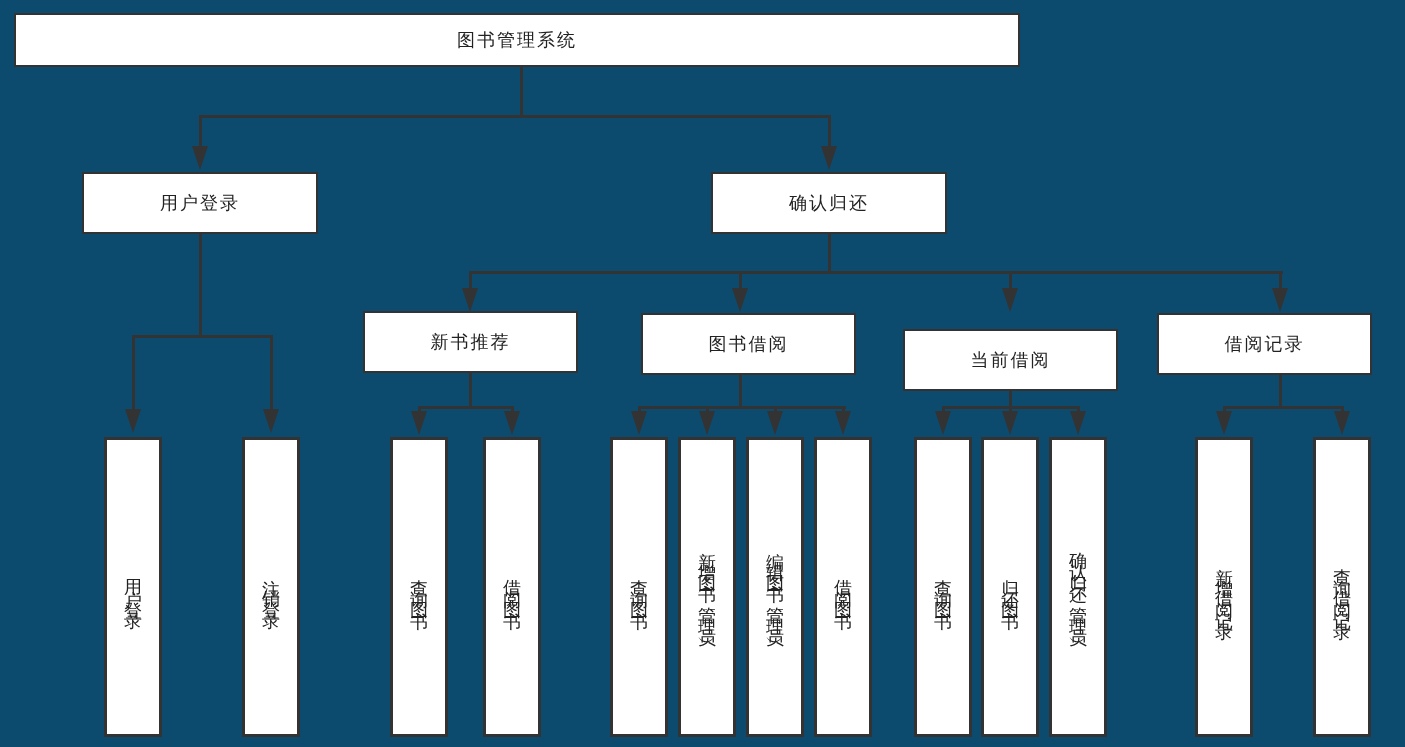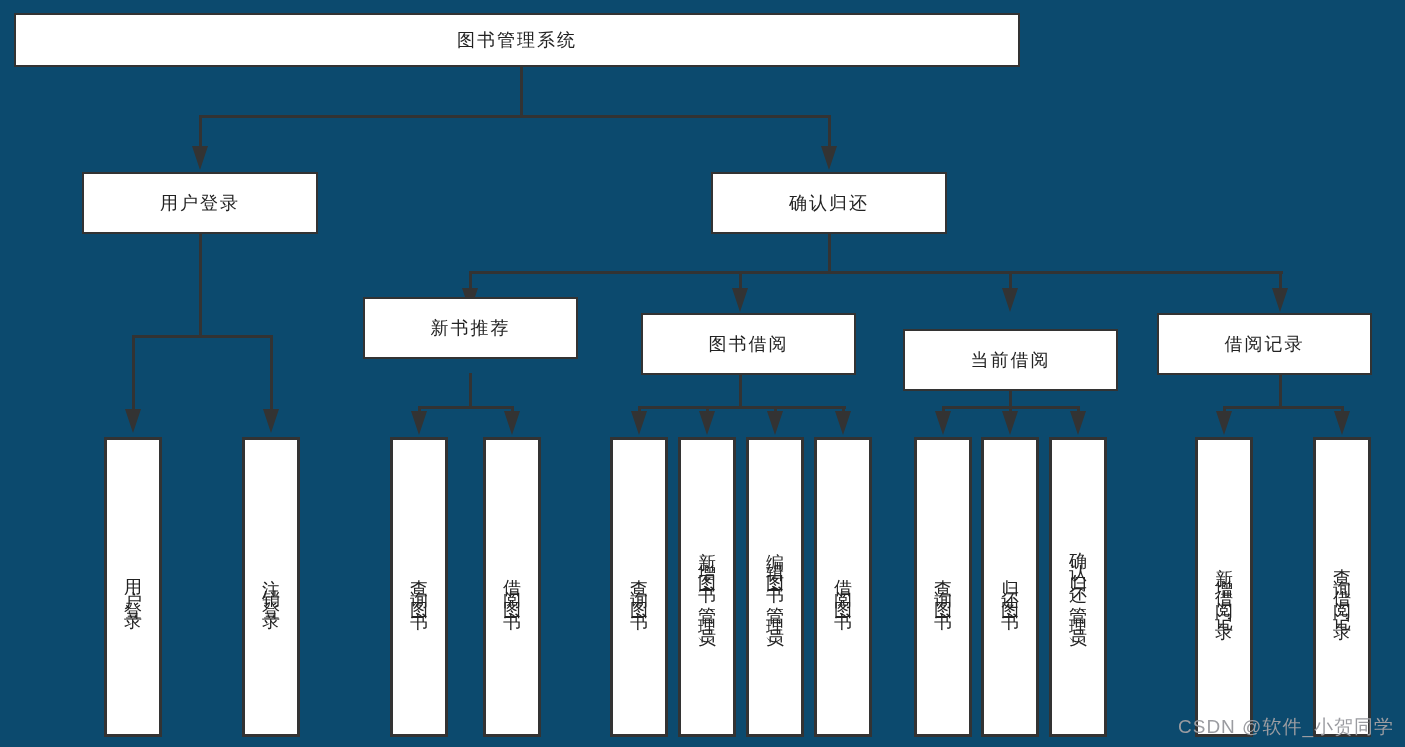--- a/index.html
+++ b/index.html
@@ -56,21 +56,21 @@
   <div class="hl" style="left:468.5px;top:271px;width:814px;"></div>
   <div class="vl" style="left:468.5px;top:271px;height:19px;"></div>
   <div class="arrow" style="left:462px;top:288px;"></div>
   <div class="vl" style="left:738.5px;top:271px;height:19px;"></div>
   <div class="arrow" style="left:732px;top:288px;"></div>
   <div class="vl" style="left:1008.5px;top:271px;height:19px;"></div>
   <div class="arrow" style="left:1002px;top:288px;"></div>
   <div class="vl" style="left:1278.5px;top:271px;height:19px;"></div>
   <div class="arrow" style="left:1272px;top:288px;"></div>
 
-  <div class="box l3" style="left:363px;top:297px;width:215px;height:62px;">
+  <div class="box l3" style="left:363px;top:311px;width:215px;height:62px;">
     <span>新书推荐</span>
   </div>
   <div class="box l3" style="left:633px;top:313px;width:215px;height:62px;margin-left:8px;">
     <span>图书借阅</span>
   </div>
   <div class="box l3" style="left:903px;top:329px;width:215px;height:62px;">
     <span>当前借阅</span>
   </div>
   <div class="box l3" style="left:1157px;top:313px;width:215px;height:62px;">
     <span>借阅记录</span>
@@ -147,15 +147,14 @@
     <span class="vtext">确认归还（管理员）</span>
   </div>
 
   <div class="vbox" style="left:1195px;">
     <span class="vtext">新增借阅记录</span>
   </div>
   <div class="vbox" style="left:1313px;">
     <span class="vtext">查询借阅记录</span>
   </div>
 
-  <div class="watermark">CSDN @软件_小贺同学</div>
 
 </div>
 
 </body></html>

